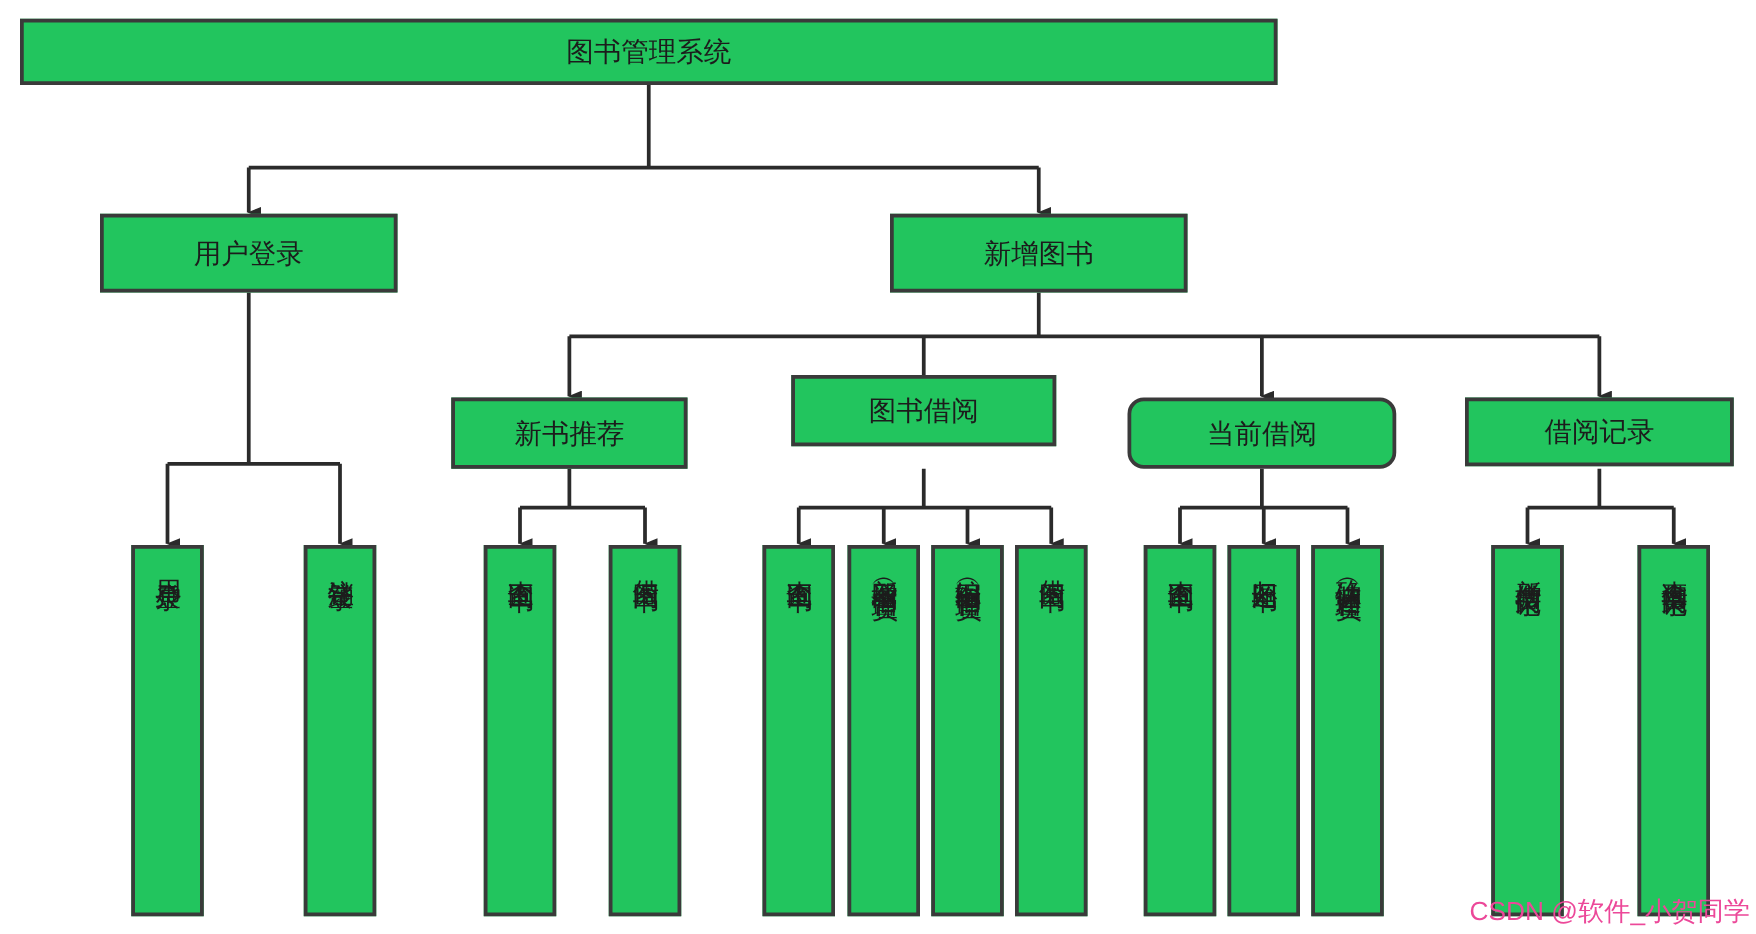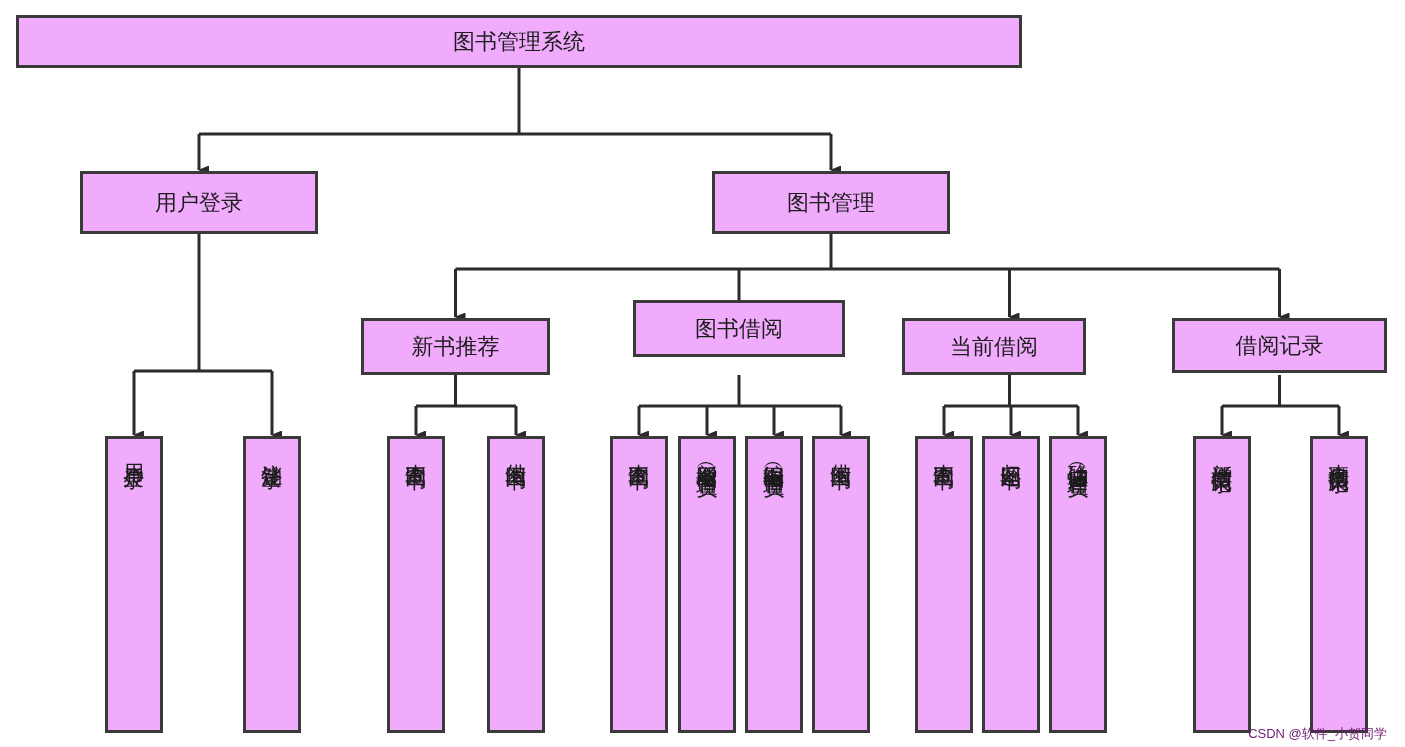--- a/index.html
+++ b/index.html
@@ -1,28 +1,28 @@
 <!DOCTYPE html>
 <html><head>
 <meta charset="utf-8">
 <style>
   html,body{margin:0;padding:0;background:#ffffff;}
   body{width:1405px;height:747px;position:relative;overflow:hidden;
        font-family:"Liberation Sans","DejaVu Sans",sans-serif;}
   #diagram{position:absolute;left:0;top:0;width:1405px;height:747px;}
-  .node-box{position:absolute;box-sizing:border-box;background:#f0abfc;
+  .node-box{position:absolute;box-sizing:border-box;background:#22c55e;
             border:3px solid #3a3a3a;display:flex;align-items:center;
             justify-content:center;}
   .node-label-h{font-size:22px;color:#1c1c1c;line-height:1;white-space:nowrap;}
   .node-box.vertical{align-items:flex-start;padding-top:8px;}
   .node-label-v{font-size:21px;color:#1c1c1c;
                 writing-mode:vertical-rl;text-orientation:upright;
                 letter-spacing:2px;line-height:1.12;}
-  #watermark{position:absolute;right:18px;bottom:4px;font-size:13px;
-             color:#701a75;white-space:nowrap;pointer-events:none;}
+  #watermark{position:absolute;right:5px;bottom:4px;font-size:21px;
+             color:#ec4899;white-space:nowrap;pointer-events:none;}
 </style>
 </head>
 <body>
 
 <svg id="diagram" viewBox="0 0 1405 747" xmlns="http://www.w3.org/2000/svg">
   <defs>
     <marker id="arrowhead" markerWidth="9" markerHeight="11" refX="4.5" refY="10" orient="auto" markerUnits="userSpaceOnUse">
       <path d="M0,0 L9,0 L4.5,11 Z" fill="#2b2b2b"></path>
     </marker>
   </defs>
@@ -64,29 +64,29 @@
 </svg>
 
 <div id="node-layer">
     <div class="node-box" style="left: 16px; top: 15px; width: 1006px; height: 53px;">
       <span class="node-label-h">图书管理系统</span>
     </div>
     <div class="node-box" style="left: 80px; top: 171px; width: 238px; height: 63px;">
       <span class="node-label-h">用户登录</span>
     </div>
     <div class="node-box" style="left: 712px; top: 171px; width: 238px; height: 63px;">
-      <span class="node-label-h">图书管理</span>
+      <span class="node-label-h">新增图书</span>
     </div>
     <div class="node-box" style="left: 361px; top: 318px; width: 189px; height: 57px; align-items: center;">
       <span class="node-label-h">新书推荐</span>
     </div>
     <div class="node-box" style="left: 633px; top: 300px; width: 212px; height: 57px;">
       <span class="node-label-h">图书借阅</span>
     </div>
-    <div class="node-box" style="left: 902px; top: 318px; width: 184px; height: 57px;">
+    <div class="node-box" style="left: 902px; top: 318px; width: 215px; height: 57px; border-radius: 13px;">
       <span class="node-label-h">当前借阅</span>
     </div>
     <div class="node-box" style="left: 1172px; top: 318px; width: 215px; height: 55px;">
       <span class="node-label-h">借阅记录</span>
     </div>
     <div class="node-box vertical" style="left: 105px; top: 436px; width: 58px; height: 297px;">
       <span class="node-label-v">用户登录</span>
     </div>
     <div class="node-box vertical" style="left: 243px; top: 436px; width: 58px; height: 297px;">
       <span class="node-label-v">注销登录</span>

